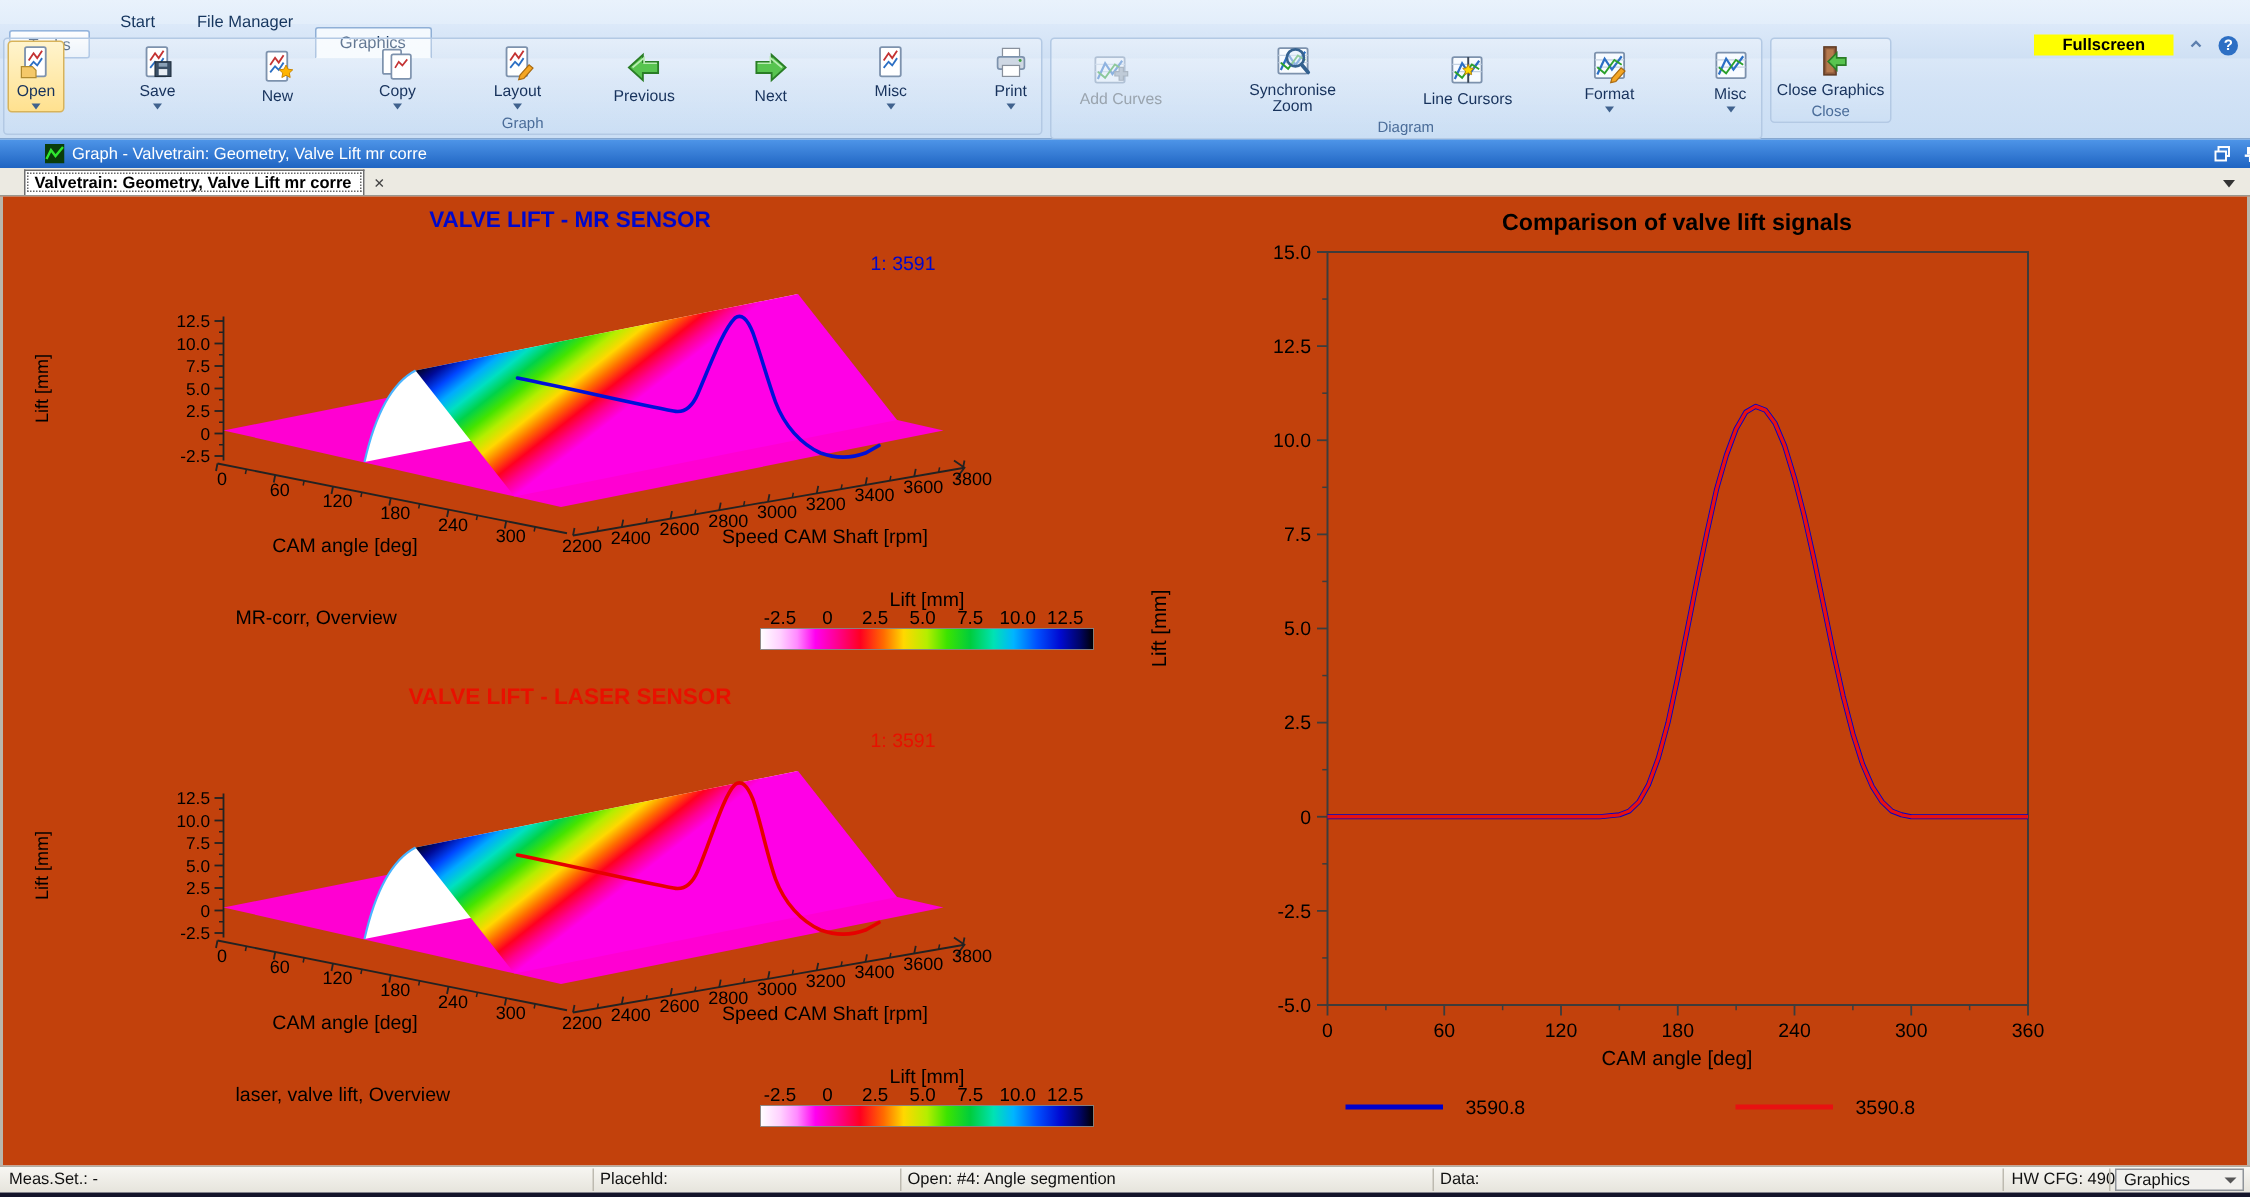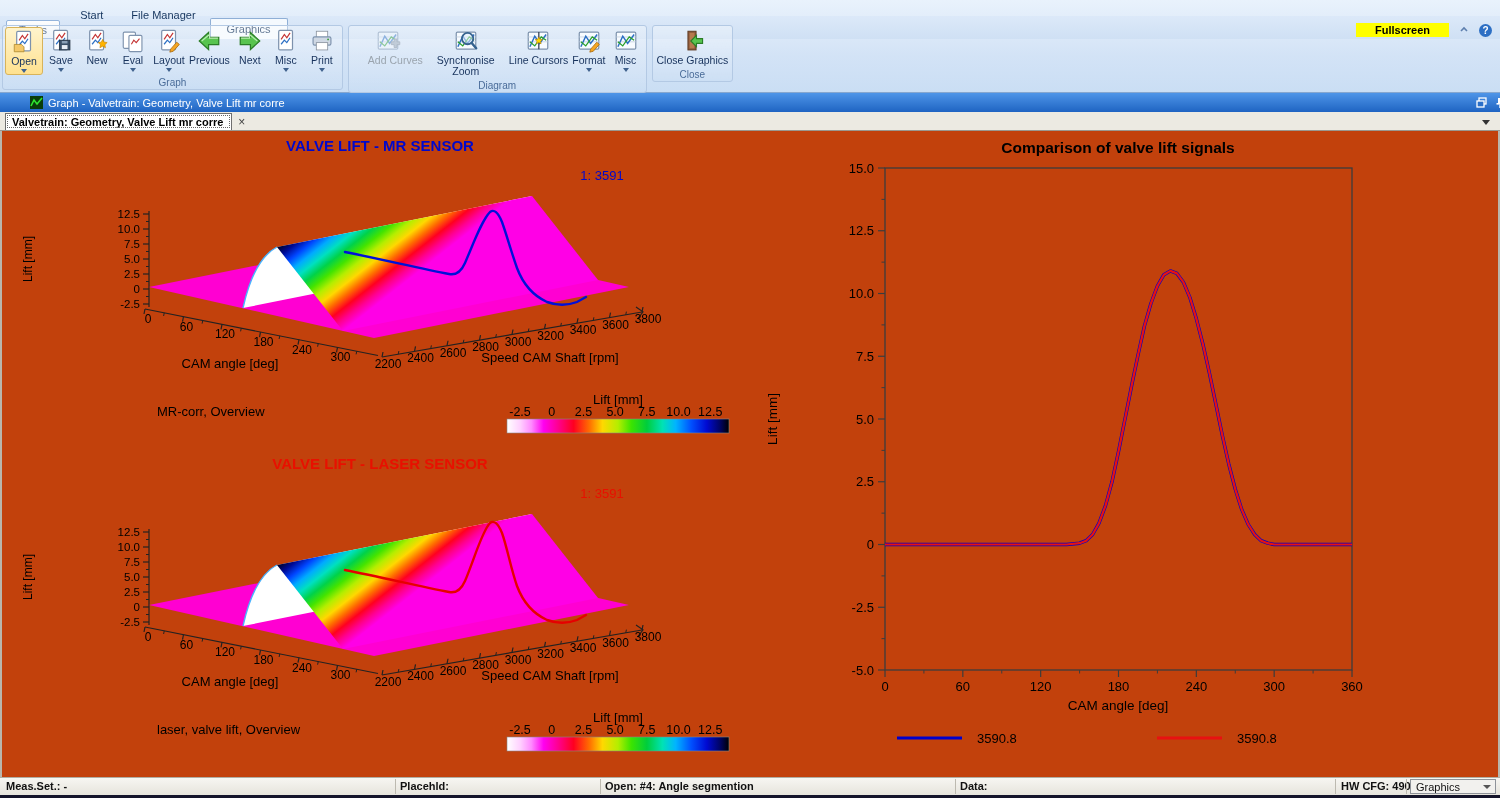--- a/index.html
+++ b/index.html
@@ -13,59 +13,59 @@
   .rtab{font-size:11px;color:#15355e;padding:4px 14px 18px;cursor:default;}
   .rtab.framed{background:linear-gradient(#fefefe,#e3edf9);border:1px solid #94b4dc;border-radius:2px;padding:3px 12px 2px;margin:0 6px 0 6px;}
   .rtab.active{background:#f4f9fe;border:1px solid #8fafd6;border-bottom:1px solid #f4f9fe;border-radius:2px 2px 0 0;padding:4px 16px 3px;}
   #ribbon-right{margin-left:auto;display:flex;align-items:center;gap:8px;padding-right:8px;margin-bottom:2px;}
   #fullscreen{background:#ffff00;color:#000;font-size:11px;font-weight:bold;padding:1px 19px;}
   .mini-ico{width:14px;height:14px;display:inline-flex;align-items:center;justify-content:center;}
   #help-icon{width:13px;height:13px;border-radius:50%;background:#2d6fc4;color:#fff;font-size:10px;font-weight:bold;
     display:inline-flex;align-items:center;justify-content:center;}
   #ribbon-groups{position:absolute;left:2px;top:25px;display:flex;align-items:flex-start;gap:5px;}
   .rgroup{position:relative;border:1px solid #b3c9e4;border-radius:3px;padding:1px 2px 14px 2px;
-    background:linear-gradient(rgba(255,255,255,.35),rgba(255,255,255,0));display:flex;align-items:flex-start;}
+    background:linear-gradient(rgba(255,255,255,.35),rgba(255,255,255,0));display:flex;align-items:center;gap:44px;}
   .rgroup-label{position:absolute;left:0;right:0;bottom:1px;text-align:center;font-size:10px;color:#4a6c99;}
   .rbtn{display:flex;flex-direction:column;align-items:center;min-width:32px;max-width:78px;padding:1px 2px;border-radius:3px;cursor:default;}
   .rbtn .ric{width:26px;height:26px;}
   .rbtn .rlabel{font-size:10.5px;color:#17325c;text-align:center;line-height:11px;margin-top:1px;white-space:normal;}
   .rbtn.highlighted{background:linear-gradient(#fff4cd,#ffe18f);border:1px solid #d8b35a;}
   .rbtn.disabled .rlabel{color:#9aa4ae;margin-left:15px;}
   .rbtn.disabled .ric{opacity:.45;}
   .caret-down{width:0;height:0;border-left:3px solid transparent;border-right:3px solid transparent;border-top:4px solid #40628e;margin-top:2px;}
 
   
   #titlebar{position:absolute;left:0;top:93px;width:1500px;height:19px;
     background:linear-gradient(#4e95e8,#1f64c2);display:flex;align-items:center;color:#fff;font-size:11px;padding-left:26px;}
   #titlebar .tb-icon{margin:0 5px 0 4px;display:inline-flex;}
   #tb-buttons{margin-left:auto;display:flex;align-items:center;gap:7px;padding-right:6px;}
   .tbb{color:#fff;font-size:11px;display:inline-flex;align-items:center;}
 
   
   #tabstrip{position:absolute;left:0;top:112px;width:1500px;height:19px;background:#eceae2;
     border-bottom:1px solid #9a9890;box-sizing:border-box;display:flex;align-items:flex-end;}
   .doctab{background:#fff;border:1px solid #6f6f6f;border-bottom:none;outline:1px dotted #666;outline-offset:-3px;
-    font-size:11px;font-weight:bold;color:#000;padding:2px 8px 2px 6px;margin-left:5px;text-align:center;}
+    font-size:11px;font-weight:bold;color:#000;padding:2px 8px 2px 6px;margin-left:16px;text-align:center;}
   .doctab-close{font-size:12px;color:#444;padding:0 6px 1px 6px;}
   #strip-caret{margin-left:auto;margin-right:10px;margin-bottom:5px;width:0;height:0;
     border-left:4px solid transparent;border-right:4px solid transparent;border-top:5px solid #333;}
 
   
   #main{position:absolute;left:0;top:131px;width:1500px;height:646px;background:#c2410c;
     border-left:2px solid #b9b6ac;border-right:2px solid #b9b6ac;box-sizing:border-box;}
   .fig{position:absolute;}
   #fig-mr{left:0;top:0;}
   #fig-laser{left:0;top:318px;}
   #fig-comp{left:758px;top:0;}
 
   
   #statusbar{position:absolute;left:0;top:777px;width:1500px;height:21px;
     background:linear-gradient(#f7f6f2,#e6e4dc);border-top:1px solid #b0aea4;box-sizing:border-box;
     border-bottom:3px solid #14142a;font-size:11px;color:#111;}
-  #statusbar .seg{position:absolute;top:2px;white-space:nowrap;font-weight:bold;}
+  #statusbar .seg{position:absolute;top:2px;white-space:nowrap;}
   #statusbar .sep{position:absolute;top:1px;width:1px;height:15px;background:#bdbab0;}
   #status-combo{position:absolute;left:1410px;top:1px;width:86px;height:15px;background:#f2f1ee;
     border:1px solid #8f9399;display:flex;align-items:center;font-size:11px;padding-left:5px;box-sizing:border-box;}
   #status-combo .combo-caret{margin-left:auto;margin-right:4px;width:0;height:0;
     border-left:4px solid transparent;border-right:4px solid transparent;border-top:4px solid #555;}
 </style>
 </head>
 <body>
 
 <div id="root">
@@ -119,21 +119,21 @@
                 <path d="M23 14 l1.7 3.4 3.8.5 -2.8 2.6 .7 3.7 -3.4-1.8 -3.4 1.8 .7-3.7 -2.8-2.6 3.8-.5z" fill="#ffb400" stroke="#c88400" stroke-width=".8"></path>
               </svg></span>
             <span class="rlabel">New</span>
           </div>
           <div class="rbtn">
             <span class="ric"><svg width="26" height="26" viewBox="0 0 32 32">
                 <rect x="4" y="5" width="15" height="20" rx="1.5" fill="#fff" stroke="#7d92ad" stroke-width="1.4"></rect>
                 <rect x="11" y="9" width="16" height="20" rx="1.5" fill="#fff" stroke="#7d92ad" stroke-width="1.4"></rect>
                 <polyline points="14,20 17,15 20,18 24,13" fill="none" stroke="#c43333" stroke-width="1.4"></polyline>
               </svg></span>
-            <span class="rlabel">Eval</span>
+            <span class="rlabel">Copy</span>
             <span class="caret-down"></span>
           </div>
           <div class="rbtn">
             <span class="ric"><svg width="26" height="26" viewBox="0 0 32 32">
                 <rect x="7" y="3" width="17" height="24" rx="1.5" fill="#fff" stroke="#7d92ad" stroke-width="1.5"></rect>
                 <polyline points="10,14 14,8 17,12 21,6" fill="none" stroke="#c43333" stroke-width="1.5"></polyline>
                 <polyline points="10,20 14,15 17,18 21,12" fill="none" stroke="#2b6fc4" stroke-width="1.5"></polyline>
                 <path d="M18 26 l7.5-8.5 3.2 2.7 -7.5 8.5 -4.2 1z" fill="#f5a623" stroke="#a96a10" stroke-width="1"></path>
               </svg></span>
             <span class="rlabel">Layout</span>

